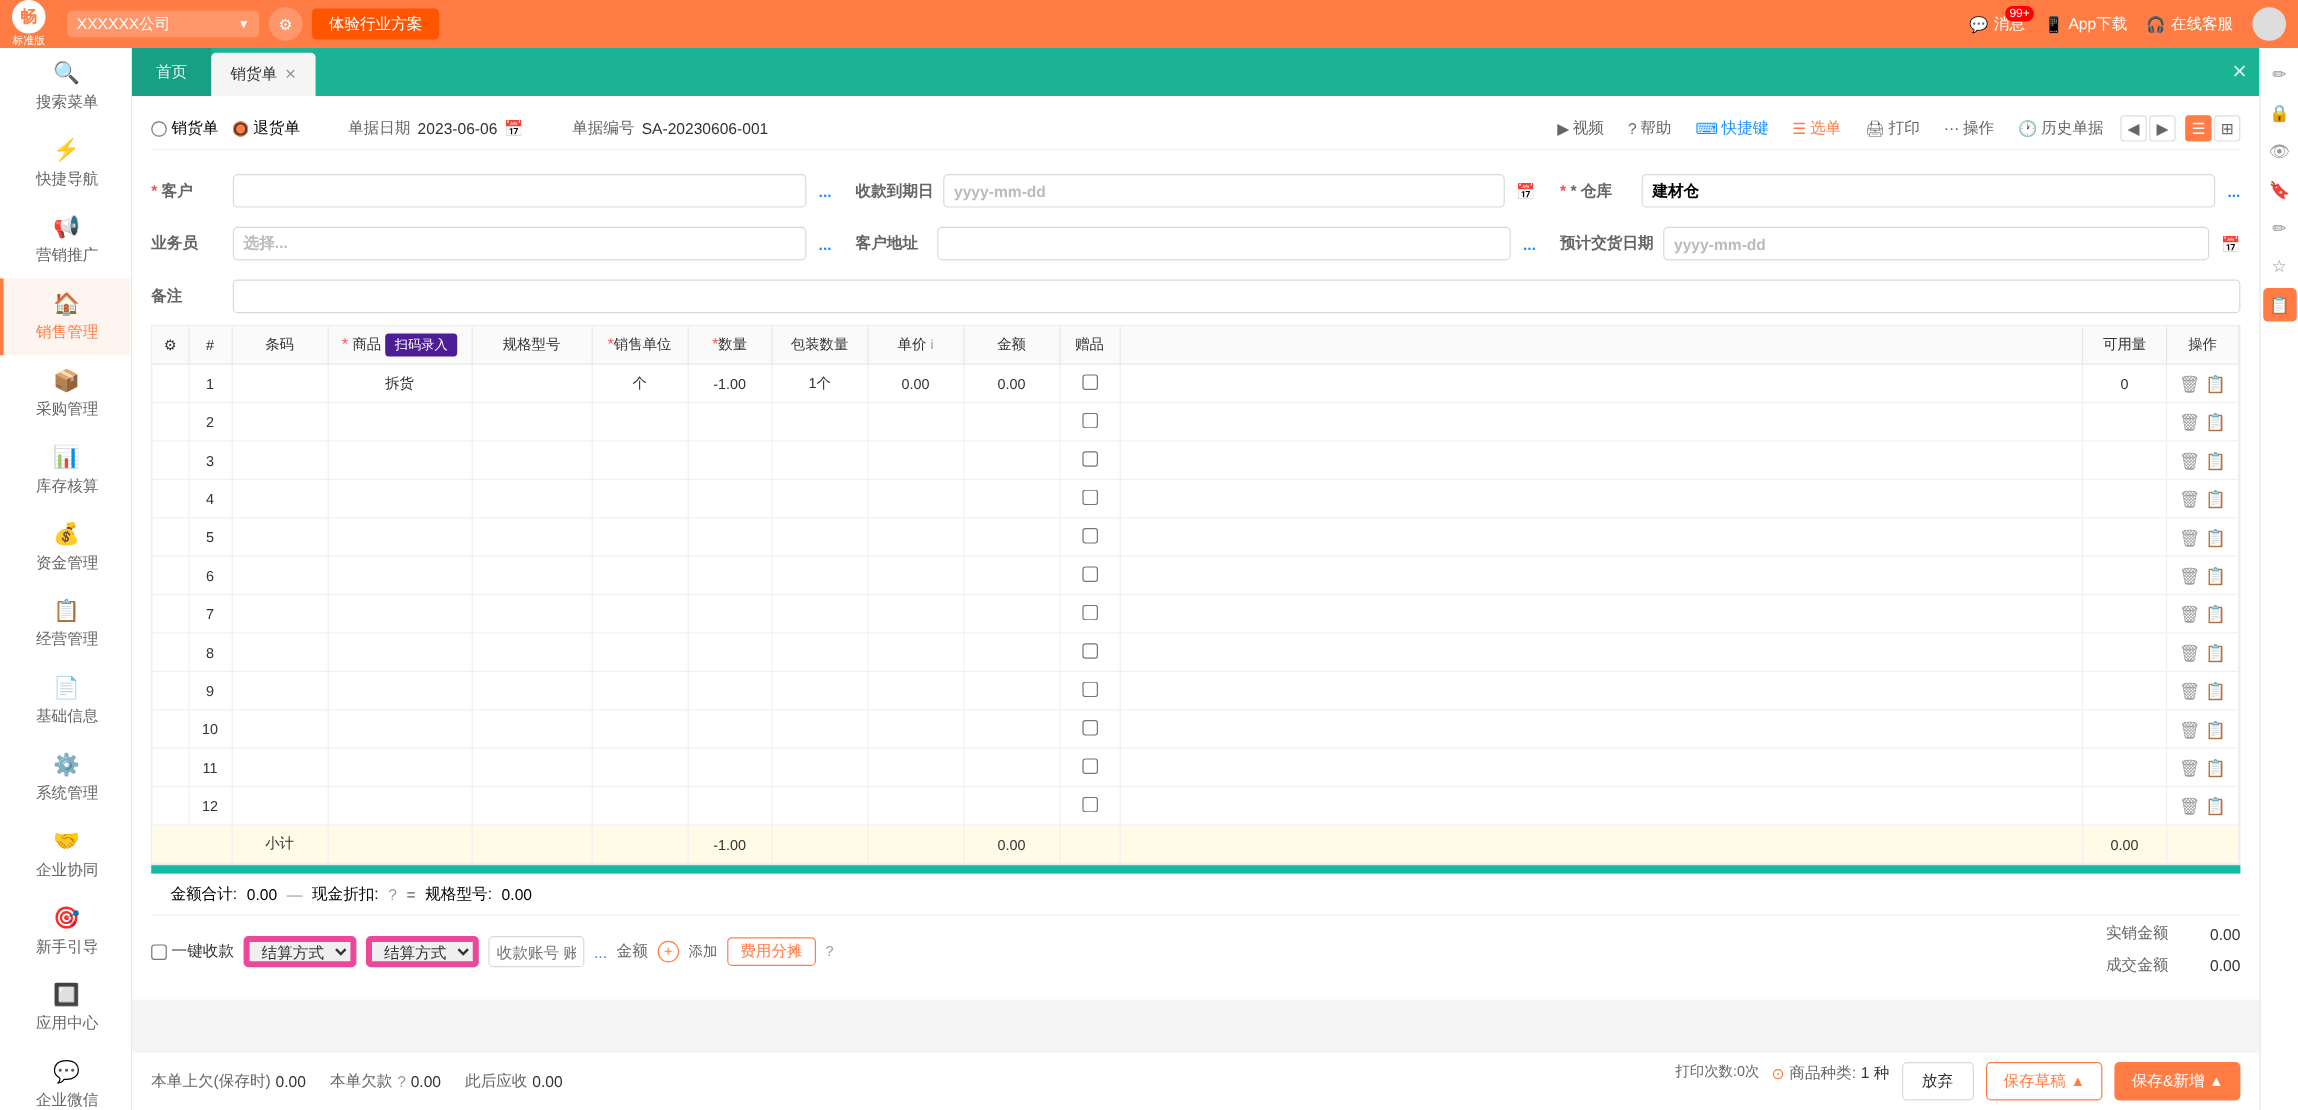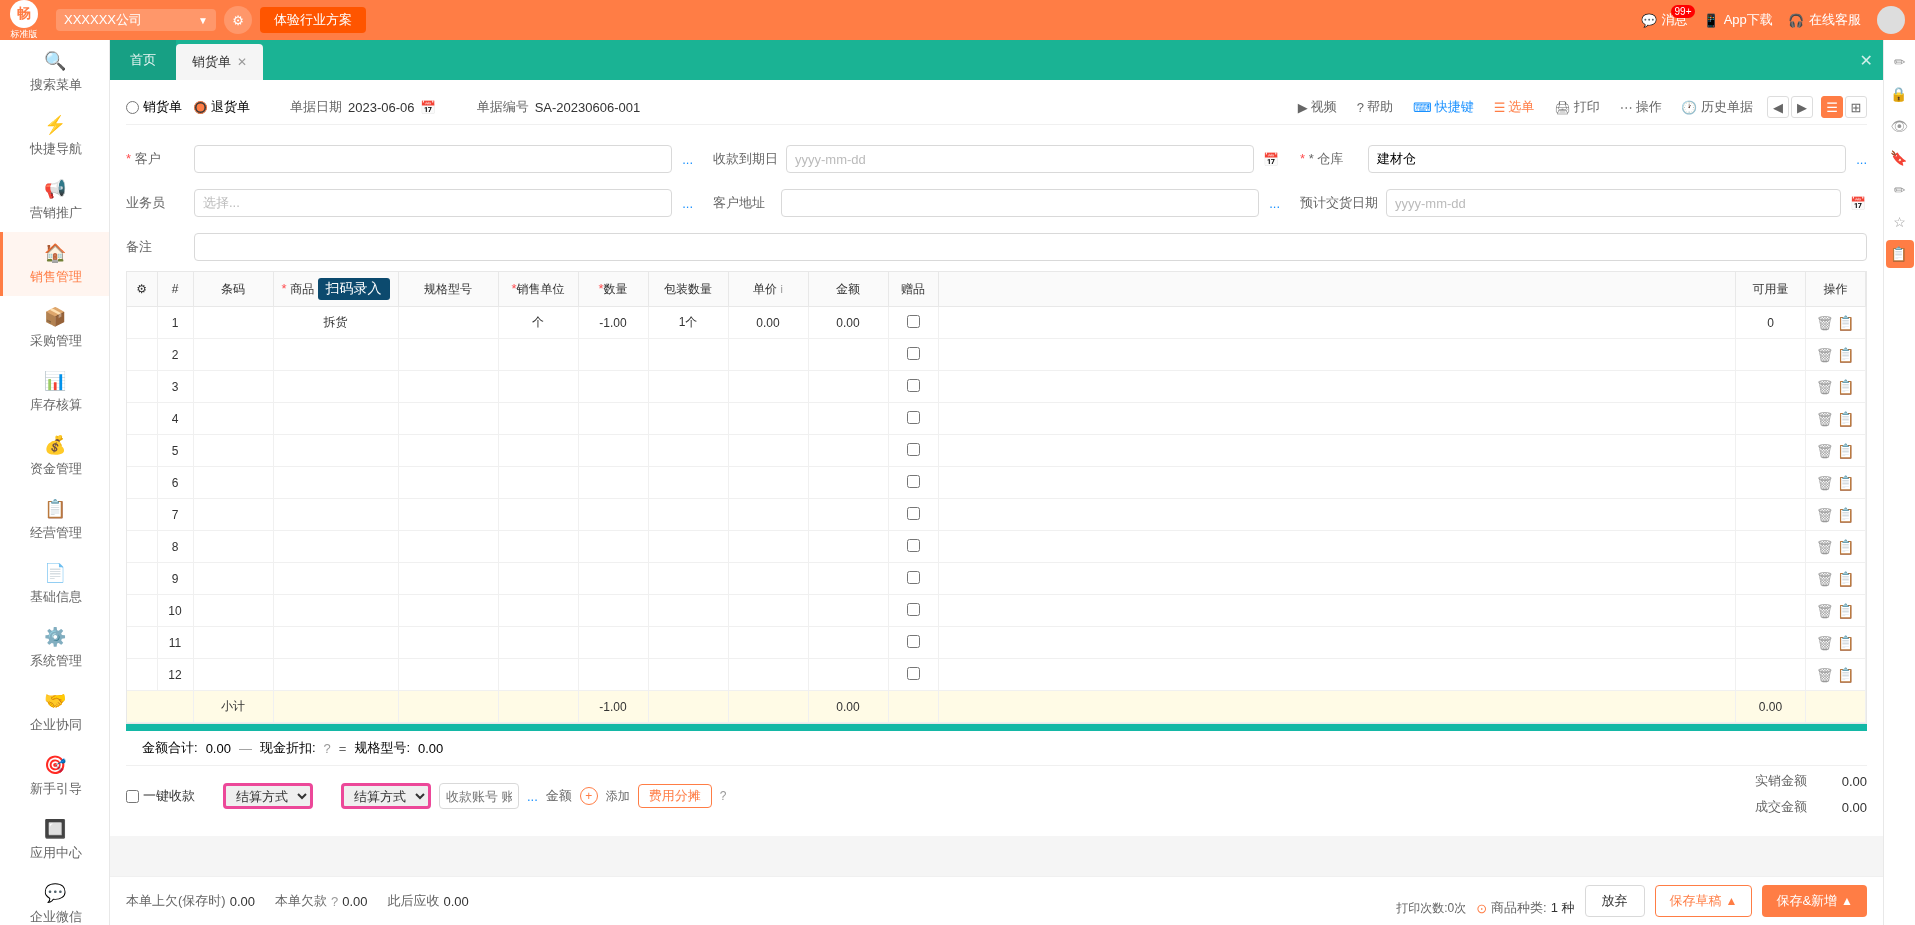--- a/index.html
+++ b/index.html
@@ -63,21 +63,21 @@
     .field-label.required::before { content: "* "; color: #ff4d4f; }
     .field-dots { color: #1890ff; cursor: pointer; margin-left: 2px; }
     .field-calendar { color: #999; cursor: pointer; margin-left: 2px; }
 
     
     .data-table-wrap { border: 1px solid #e8e8e8; margin: 0; }
     .data-table { width: 100%; border-collapse: collapse; }
     .data-table th { background: #fafafa; border-bottom: 1px solid #e8e8e8; border-right: 1px solid #e8e8e8; padding: 6px 8px; text-align: center; color: #333; font-weight: 500; white-space: nowrap; font-size: 12px; }
     .data-table td { border-bottom: 1px solid #f0f0f0; border-right: 1px solid #f0f0f0; padding: 5px 8px; text-align: center; color: #333; font-size: 12px; height: 32px; }
     .th-required::before { content: "* "; color: #ff4d4f; }
-    .scan-btn { background: #0c4a6e; color: #fff; border: none; border-radius: 3px; padding: 2px 8px; cursor: pointer; font-size: 14px; }
+    .scan-btn { background: #4c1d95; color: #fff; border: none; border-radius: 3px; padding: 2px 8px; cursor: pointer; font-size: 11px; }
     .col-num { width: 36px; color: #999; }
     .col-barcode { width: 80px; }
     .col-product { width: 120px; }
     .col-spec { width: 100px; }
     .col-unit { width: 80px; }
     .col-qty { width: 70px; }
     .col-pkgqty { width: 80px; }
     .col-price { width: 80px; }
     .col-amount { width: 80px; }
     .col-gift { width: 50px; }
@@ -91,31 +91,31 @@
 
     
     .bottom-summary { background: #fff; padding: 8px 16px; border-top: 7px solid #14b8a6; flex-shrink: 0; }
     .summary-row1 { display: flex; align-items: center; gap: 8px; }
     .dash { color: #999; }
     .equals { color: #666; }
 
     
     .payment-row { display: flex; align-items: center; gap: 8px; padding: 6px 0; border-top: 1px solid #f0f0f0; }
     .checkbox-label { display: flex; align-items: center; gap: 4px; color: #333; cursor: pointer; }
-    .select-input { height: 26px; border: 3px solid #ec4899; border-radius: 4px; padding: 0 6px; color: #333; margin-left: 20px; }
+    .select-input { height: 26px; border: 5px solid #ec4899; border-radius: 4px; padding: 0 6px; color: #333; }
     .text-input-sm { height: 26px; border: 1px solid #d9d9d9; border-radius: 4px; padding: 0 6px; color: #bbb; width: 80px; }
     .add-btn { background: transparent; border: 1px solid #ff7d45; color: #ff7d45; border-radius: 50%; width: 18px; height: 18px; display: flex; align-items: center; justify-content: center; cursor: pointer; font-size: 12px; }
     .expense-btn { border: 1px solid #ff7d45; color: #ff7d45; background: #fff; border-radius: 4px; padding: 2px 10px; cursor: pointer; font-size: 12px; }
     .help-icon { color: #999; cursor: pointer; font-size: 12px; }
 
     
     .status-bar { background: #fff; padding: 8px 16px; border-top: 1px solid #f0f0f0; display: flex; align-items: center; gap: 20px; flex-shrink: 0; }
     .status-item { display: flex; align-items: center; gap: 4px; color: #666; font-size: 12px; }
     .status-value { color: #333; }
-    .status-actions { margin-left: auto; display: flex; align-items: flex-end; gap: 10px; }
+    .status-actions { margin-left: auto; display: flex; align-items: flex-start; gap: 10px; }
     .product-count { display: flex; align-items: center; gap: 4px; color: #666; font-size: 12px; }
     .discard-btn { height: 32px; border: 1px solid #d9d9d9; background: #fff; border-radius: 4px; padding: 0 16px; cursor: pointer; color: #333; font-size: 13px; }
     .save-draft-btn { height: 32px; border: 1px solid #ff7d45; background: #fff; color: #ff7d45; border-radius: 4px; padding: 0 14px; cursor: pointer; font-size: 13px; display: flex; align-items: center; gap: 4px; }
     .save-new-btn { height: 32px; background: #ff7d45; color: #fff; border: none; border-radius: 4px; padding: 0 14px; cursor: pointer; font-size: 13px; display: flex; align-items: center; gap: 4px; }
     .btn-chevron { font-size: 12px; }
 
     
     .right-toolbar { width: 32px; background: #fff; border-left: 1px solid #e8e8e8; display: flex; flex-direction: column; align-items: center; padding: 8px 0; gap: 4px; flex-shrink: 0; }
     .rt-icon { width: 28px; height: 28px; display: flex; align-items: center; justify-content: center; color: #999; cursor: pointer; font-size: 14px; border-radius: 4px; }
     .rt-icon.orange-bg { background: #ff7d45; color: #fff; }
@@ -288,21 +288,21 @@
               <div class="nav-arrow">◀</div>
               <div class="nav-arrow">▶</div>
             </div>
             <div class="view-btns">
               <div class="view-btn active">☰</div>
               <div class="view-btn">⊞</div>
             </div>
           </div>
         </div>
 
-        <div style="display:grid; grid-template-columns:1fr 1fr 1fr; gap:4px 20px; padding:4px 0; position:relative;">
+        <div style="display:grid; grid-template-columns:1fr 1fr 1fr; gap:4px 20px; padding:4px 0; position:relative;font-weight:bold;">
 
           <div class="field-group">
             <span class="field-label required">客户</span>
             <div style="flex:1; height:28px; border:1px solid #d9d9d9; border-radius:4px; padding:0 8px; display:flex; align-items:center; background:#fff;"></div>
             <span class="field-dots">...</span>
           </div>
           <div class="field-group">
             <span class="field-label">收款到期日</span>
             <div style="flex:1; height:28px; border:1px solid #d9d9d9; border-radius:4px; padding:0 8px; display:flex; align-items:center; background:#fff; color:#bbb;">
               <span>yyyy-mm-dd</span>

